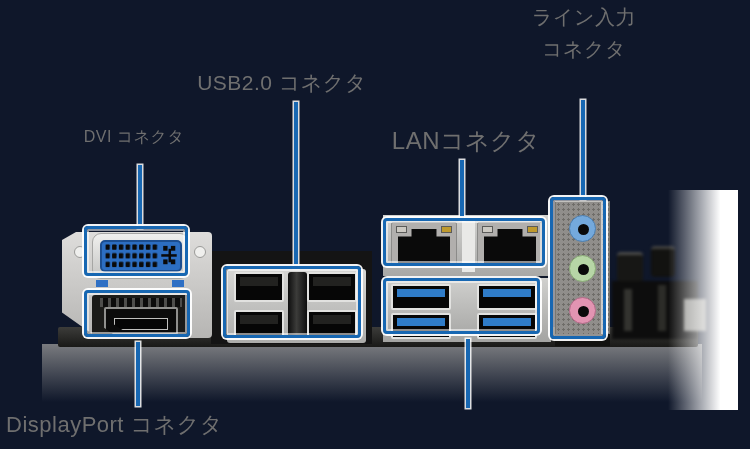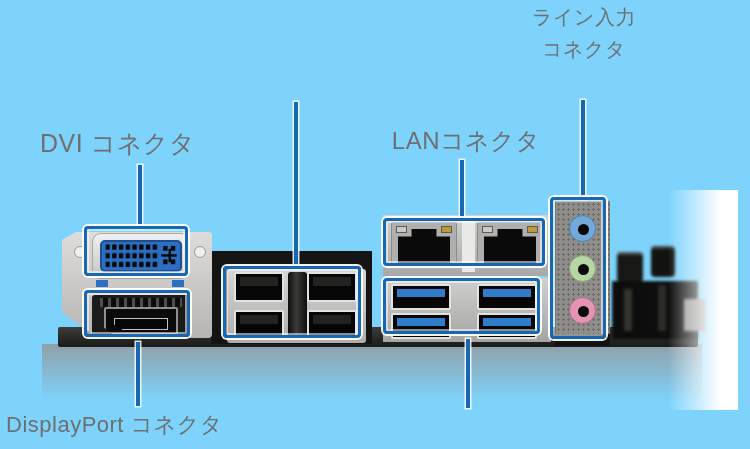--- a/index.html
+++ b/index.html
@@ -1,22 +1,22 @@
 <!DOCTYPE html>
 <html><head>
 <meta charset="utf-8">
 <style>
   html,body{margin:0;padding:0;background:#fff;}
-  .canvas{position:relative;width:750px;height:449px;background:#7dd3fc;overflow:hidden;
+  .canvas{position:relative;width:750px;height:449px;background:#0f172a;overflow:hidden;
           font-family:"Liberation Sans","DejaVu Sans",sans-serif;}
   .canvas *{position:absolute;box-sizing:border-box;}
 
   
   .label{color:#6f6f6f;font-weight:500;letter-spacing:.5px;z-index:6;white-space:nowrap;}
-  #label-dvi{left:40px;top:127px;width:164px;font-size:25px;}
+  #label-dvi{left:52px;top:127px;width:164px;text-align:center;font-size:16px;}
   #label-usb2{left:183px;top:69px;width:198px;text-align:center;font-size:21px;}
   #label-lan{left:386px;top:125px;width:160px;text-align:center;font-size:24px;}
   #label-audio{left:498px;top:1px;width:172px;text-align:center;font-size:20px;line-height:32px;}
   #label-audio div{position:static;}
   #label-dp{left:6px;top:410px;font-size:22px;}
   #label-usb3{left:368px;top:410px;font-size:22px;}
 
   
   .callout{width:4px;background:#1767b2;box-shadow:0 0 0 1.5px rgba(255,255,255,.85);z-index:4;}
   #line-dvi{left:138px;top:165px;height:63px;}
@@ -241,17 +241,18 @@
   <div class="callout" id="line-usb2"></div>
   <div class="callout" id="line-lan"></div>
   <div class="callout" id="line-audio"></div>
   <div class="callout" id="line-dp"></div>
   <div class="callout" id="line-usb3"></div>
 
   <div class="label" id="label-audio">
     <div>ライン入力</div>
     <div>コネクタ</div>
   </div>
+  <div class="label" id="label-usb2">USB2.0 コネクタ</div>
   <div class="label" id="label-dvi">DVI コネクタ</div>
   <div class="label" id="label-lan">LANコネクタ</div>
   <div class="label" id="label-dp">DisplayPort コネクタ</div>
 
 </div>
 
 </body></html>

